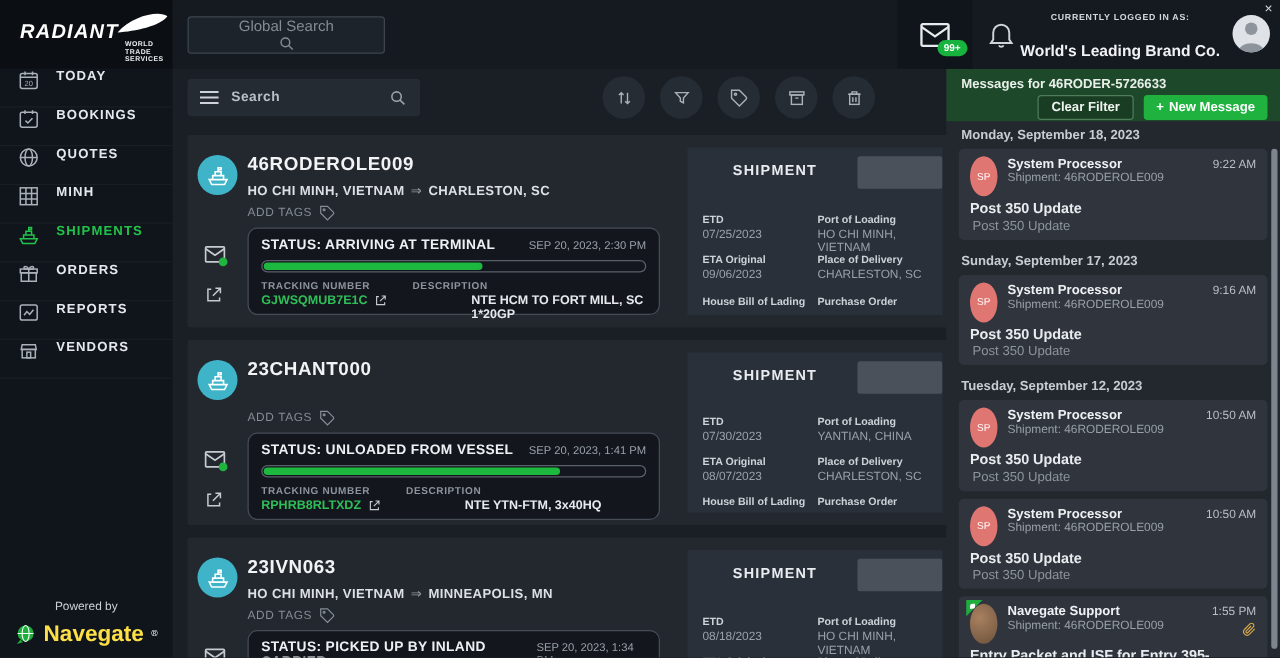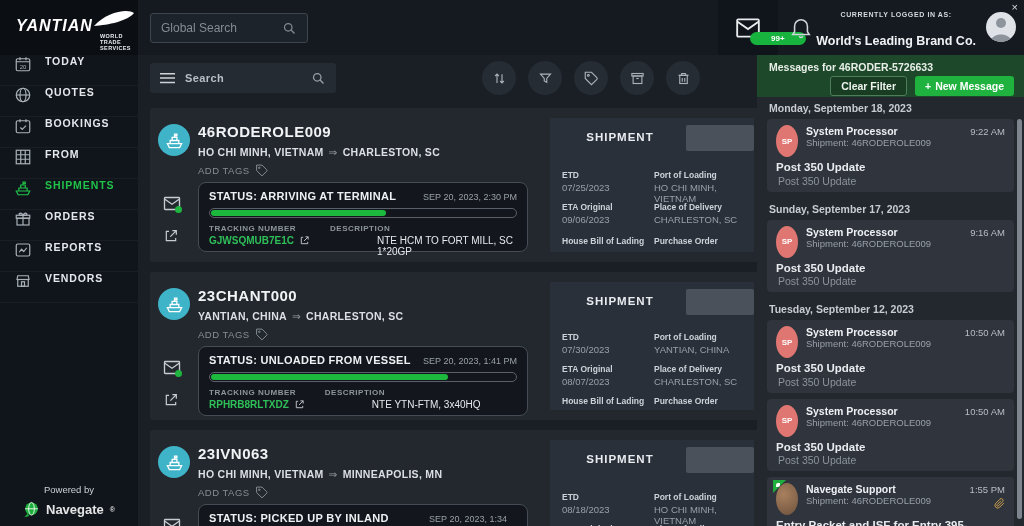--- a/index.html
+++ b/index.html
@@ -6,40 +6,40 @@
   html,body { width:1024px; height:526px; overflow:hidden; }
   body { position:relative; background:#191e25; font-family:"Liberation Sans", sans-serif; color:#e8ebee; }
   svg { display:block; }
 
   
   .topbar { position:absolute; left:0; top:0; width:1024px; height:55px; background:#151a21; z-index:6; }
   .logo-box { position:absolute; left:0; top:0; width:138px; height:55px; background:#0b0f14; }
   .brand { position:absolute; left:16px; top:17px; font-size:16px; font-weight:bold; letter-spacing:1px; color:#fff; font-style:italic; }
   .swoosh { position:absolute; left:94px; top:10px; }
   .brand-sub { position:absolute; left:100px; top:33px; font-size:5.5px; font-weight:bold; color:#e9ecef; line-height:6px; letter-spacing:.4px; }
-  .gsearch { position:absolute; left:150px; top:13px; width:158px; height:30px; border:1px solid #3e454e; border-radius:3px; background:#1d232b; display:flex; align-items:center; padding:0 10px; }
+  .gsearch { position:absolute; left:150px; top:13px; width:158px; height:30px; border:1px solid #3e454e; border-radius:3px; background:#1d232b; display:flex; align-items:center; padding:0 10px;flex-direction:column; }
   .gsearch .ph { flex:1; font-size:12px; color:#848b93; }
   .mail-box { position:absolute; left:718px; top:0; width:60px; height:55px; background:#10151b; display:flex; align-items:center; justify-content:center; }
-  .mail-badge { position:absolute; left:32px; top:32px; background:#17b33e; color:#fff; font-size:8px; font-weight:bold; border-radius:7px; padding:2px 21px; }
+  .mail-badge { position:absolute; left:32px; top:32px; background:#17b33e; color:#fff; font-size:8px; font-weight:bold; border-radius:7px; padding:2px 5px; }
   .bell-wrap { position:absolute; left:790px; top:16px; }
   .login-block { position:absolute; right:48px; top:11px; text-align:center; }
   .login-label { font-size:7px; font-weight:bold; letter-spacing:.6px; color:#d4d9df; }
   .login-name { font-size:12.5px; font-weight:bold; color:#f0f2f5; margin-top:16px; }
   .avatar { position:absolute; right:8px; top:12px; width:30px; height:30px; border-radius:50%; background:#dfe3e8; overflow:hidden; }
   .close-x { position:absolute; right:6px; top:1px; font-size:11px; color:#d8dce1; z-index:20; cursor:pointer; }
 
   
   .sidebar { position:absolute; left:0; top:55px; width:138px; height:471px; background:#10151b; z-index:4; }
   .side-item { height:31px; display:flex; align-items:flex-start; padding-left:14px; gap:13px; border-bottom:1px solid rgba(255,255,255,0.04); cursor:pointer; }
   .side-item .lbl { font-size:10.5px; font-weight:bold; letter-spacing:.9px; color:#e4e8ec; }
   .side-item.active .lbl { color:#21c24a; }
   .powered { position:absolute; left:0; bottom:8px; width:138px; text-align:center; }
   .powered .pby { font-size:9.5px; color:#ccd1d7; margin-bottom:6px; }
   .powered .navrow { display:flex; align-items:center; justify-content:center; gap:6px; }
-  .powered .navname { font-size:13px; font-weight:bold; color:#e5e5e5; }
+  .powered .navname { font-size:18px; font-weight:bold; color:#fde047; }
   .powered sup { font-size:7px; color:#fff; }
 
   
   .main { position:absolute; left:138px; top:55px; width:886px; height:471px; background:#1a1f26; }
   .lsearch { position:absolute; left:12px; top:8px; width:186px; height:30px; background:#252b33; border-radius:3px; display:flex; align-items:center; padding:0 10px; gap:10px; }
   .lsearch .ph { flex:1; font-size:11px; font-weight:bold; letter-spacing:.4px; color:#b9bfc7; }
   .tool-btn { position:absolute; top:6px; width:34px; height:34px; border-radius:50%; background:#262c34; display:flex; align-items:center; justify-content:center; cursor:pointer; }
 
   
   .card { position:absolute; left:12px; width:614px; background:#23282f; border-radius:2px; }
@@ -52,58 +52,58 @@
   .mail-dot { position:absolute; left:12px; top:10px; width:7px; height:7px; border-radius:50%; background:#1fb53f; }
   .status-box { position:absolute; left:48px; top:74px; width:330px; height:70px; background:#13171d; border:1px solid #454c55; border-radius:8px; padding:7px 10px; }
   .st-row1 { display:flex; justify-content:space-between; align-items:baseline; }
   .st-label { font-size:11px; font-weight:bold; letter-spacing:.3px; color:#eef1f4; }
   .st-time { font-size:9px; color:#99a0a8; }
   .track { margin-top:6px; height:10px; border:1px solid #59606a; border-radius:6px; position:relative; }
   .trackfill { position:absolute; left:1px; top:1px; height:6px; border-radius:4px; background:#1db83e; }
   .st-row2 { display:flex; gap:20px; margin-top:6px; }
   .fld-label { font-size:8px; font-weight:bold; letter-spacing:.5px; color:#8d949c; margin-bottom:2px; }
   .trk-val { display:flex; align-items:center; gap:5px; font-size:10px; font-weight:bold; color:#2fbf59; cursor:pointer; }
-  .desc-val { font-size:10px; font-weight:normal; color:#e6e9ed;padding-left:47px; }
+  .desc-val { font-size:10px; font-weight:bold; color:#e6e9ed;padding-left:47px; }
   .spanel { position:absolute; left:400px; top:10px; width:204px; background:#2a303a; overflow:hidden; }
   .spanel-title { position:absolute; left:0; top:13px; width:140px; text-align:center; font-size:11.5px; font-weight:bold; letter-spacing:1px; color:#e9ecef; }
   .spanel-tab { position:absolute; right:0; top:7px; width:68px; height:26px; background:#4a515b; border-radius:2px; cursor:pointer; }
   .sfield { position:absolute; }
   .sfield .sl { font-size:8.5px; font-weight:bold; color:#cdd2d8; }
   .sfield .sv { font-size:9.5px; color:#98a0a8; margin-top:2px; }
 
   
   .msg-panel { position:absolute; left:757px; top:55px; width:267px; height:471px; background:#23272e; z-index:5; overflow:hidden; }
   .msg-head { height:42px; background:#1d4829; padding:6px 10px 0 12px; }
   .msg-head-title { font-size:10.5px; font-weight:bold; color:#e8efe9; }
   .msg-head-btns { display:flex; justify-content:flex-end; gap:8px; margin-top:3px; }
   .btn-clear { border:1px solid #4f7d5a; border-radius:3px; padding:3px 10px; font-size:10.5px; font-weight:bold; color:#eef3ef; background:rgba(0,0,0,0.15); cursor:pointer; }
   .btn-new { background:#1fb23f; border-radius:3px; padding:4px 10px; font-size:10.5px; font-weight:bold; color:#fff; cursor:pointer; }
   .btn-new .plus { margin-right:4px; }
   .date-row { padding:5px 12px 3px; font-size:10.5px; font-weight:bold; color:#c7ccd2; }
   .msg-card { margin:2px 10px 6px; background:#2f343d; border-radius:4px; padding:6px 9px 5px; position:relative; cursor:pointer; }
   .msg-hdr { display:flex; }
-  .msg-av { width:22px; height:32px; border-radius:50%; background:#df7672; color:#fff; font-size:8px; font-weight:bold; display:flex; align-items:center; justify-content:center; flex:0 0 22px; }
+  .msg-av { width:22px; height:32px; border-radius:50%; background:#df7672; color:#fff; font-size:8px; font-weight:normal; display:flex; align-items:center; justify-content:center; flex:0 0 22px; }
   .msg-av.photo { background:radial-gradient(circle at 35% 35%, #a8805f, #6d523c); position:relative; overflow:visible; }
   .msg-av.photo .ribbon { position:absolute; left:-3px; top:-3px; width:0; height:0; border-top:13px solid #1fae3e; border-right:13px solid transparent; }
   .msg-av.photo .leaf { position:absolute; left:0px; top:0px; width:4px; height:4px; background:#fff; border-radius:50% 0; }
   .msg-info { margin-left:8px; }
   .msg-name { font-size:10.5px; font-weight:bold; color:#eef1f4; line-height:12px; }
   .msg-ship { font-size:9.5px; color:#99a0a8; line-height:11px; }
   .msg-time { position:absolute; right:9px; top:7px; font-size:9.5px; color:#b9bec5; }
   .msg-clip { position:absolute; right:9px; top:21px; }
   .msg-title { margin-top:4px; font-size:11.5px; font-weight:bold; color:#e9ecef; line-height:12.5px; }
   .msg-sub { font-size:10.5px; color:#8d949c; line-height:11px; margin-top:2px; margin-left:2px; }
   .msg-scroll { position:absolute; right:2px; top:64px; width:5px; height:400px; border-radius:3px; background:#7f858e; }
 </style>
 </head>
 <body>
 
 <div class="topbar">
   <div class="logo-box">
-    <div class="brand">YANTIAN</div>
+    <div class="brand">RADIANT</div>
     <svg class="swoosh" width="40" height="22" viewBox="0 0 40 22">
         <path d="M0 16 C 12 2, 34 -2, 40 3 C 34 11, 14 15, 0 16 Z" fill="#fff"></path>
       </svg>
     <div class="brand-sub">
       <div>WORLD TRADE</div>
         <div>SERVICES</div>
     </div>
   </div>
   <div class="gsearch">
     <span class="ph">Global Search</span>
@@ -142,39 +142,39 @@
   <div class="side-item">
     <svg width="18" height="18" viewBox="0 0 24 24" fill="none" stroke="#aab1b9" stroke-width="1.6">
         <rect x="3" y="5" width="18" height="16" rx="2"></rect>
         <path d="M3 9h18M8 3v4M16 3v4"></path>
         <text x="12" y="18" font-size="8" fill="#aab1b9" stroke="none" text-anchor="middle">20</text>
       </svg>
     <span class="lbl">TODAY</span>
   </div>
   <div class="side-item">
     <svg width="18" height="18" viewBox="0 0 24 24" fill="none" stroke="#aab1b9" stroke-width="1.6">
+        <rect x="3" y="5" width="18" height="16" rx="2"></rect>
+        <path d="M8 3v4M16 3v4M8.5 14l2.5 2.5 5-5"></path>
+      </svg>
+    <span class="lbl">BOOKINGS</span>
+  </div>
+  <div class="side-item">
+    <svg width="18" height="18" viewBox="0 0 24 24" fill="none" stroke="#aab1b9" stroke-width="1.6">
         <circle cx="12" cy="12" r="9"></circle>
         <ellipse cx="12" cy="12" rx="4" ry="9"></ellipse>
         <path d="M3 12h18"></path>
       </svg>
     <span class="lbl">QUOTES</span>
   </div>
   <div class="side-item">
     <svg width="18" height="18" viewBox="0 0 24 24" fill="none" stroke="#aab1b9" stroke-width="1.6">
-        <rect x="3" y="5" width="18" height="16" rx="2"></rect>
-        <path d="M8 3v4M16 3v4M8.5 14l2.5 2.5 5-5"></path>
-      </svg>
-    <span class="lbl">BOOKINGS</span>
-  </div>
-  <div class="side-item">
-    <svg width="18" height="18" viewBox="0 0 24 24" fill="none" stroke="#aab1b9" stroke-width="1.6">
         <rect x="3" y="3" width="18" height="18"></rect>
         <path d="M9 3v18M15 3v18M3 9h18M3 15h18"></path>
       </svg>
-    <span class="lbl">FROM</span>
+    <span class="lbl">MINH</span>
   </div>
   <div class="side-item active">
     <svg width="18" height="18" viewBox="0 0 24 24" fill="none" stroke="#21c24a" stroke-width="1.6">
         <path d="M3 16h18l-2.5 5h-13z"></path>
         <path d="M6.5 16v-4h11v4"></path>
         <path d="M9 12V8h6v4"></path>
         <path d="M12 8V4h3v2h-3"></path>
       </svg>
     <span class="lbl">SHIPMENTS</span>
   </div>
@@ -350,23 +350,20 @@
   <div class="card" style="top:217px;height:148px">
     <div class="ship-avatar">
       <svg width="19" height="19" viewBox="0 0 24 24" fill="none" stroke="#fff" stroke-width="1.6">
           <path d="M3 16h18l-2.5 5h-13z"></path>
           <path d="M6.5 16v-4h11v4"></path>
           <path d="M9 12V8h6v4"></path>
           <path d="M12 8V4h3v2h-3"></path>
         </svg>
     </div>
     <div class="card-title">23CHANT000</div>
-    <div class="route">
-      <span>YANTIAN, CHINA</span><span class="arr">⇒</span><span>CHARLESTON, SC</span>
-    </div>
     <div class="addtags">
       <span>ADD TAGS</span>
       <svg width="14" height="13" viewBox="0 0 24 24" fill="none" stroke="#868d95" stroke-width="1.8">
           <path d="M20.6 13.4L12 22 2 12V2h10l8.6 8.6a2 2 0 0 1 0 2.8z"></path>
           <circle cx="7" cy="7" r="1.4"></circle>
         </svg>
     </div>
     <div class="side-ico" style="top:88px">
       <svg width="18" height="15" viewBox="0 0 24 20" fill="none" stroke="#c6cbd1" stroke-width="1.8">
           <rect x="2" y="2" width="20" height="16" rx="1"></rect>

